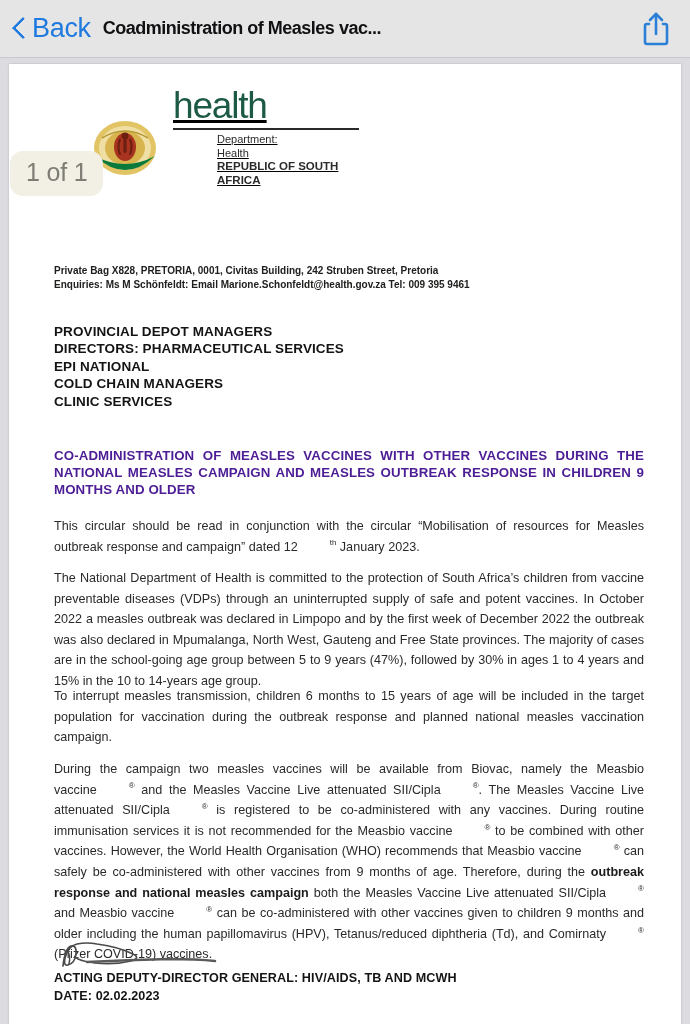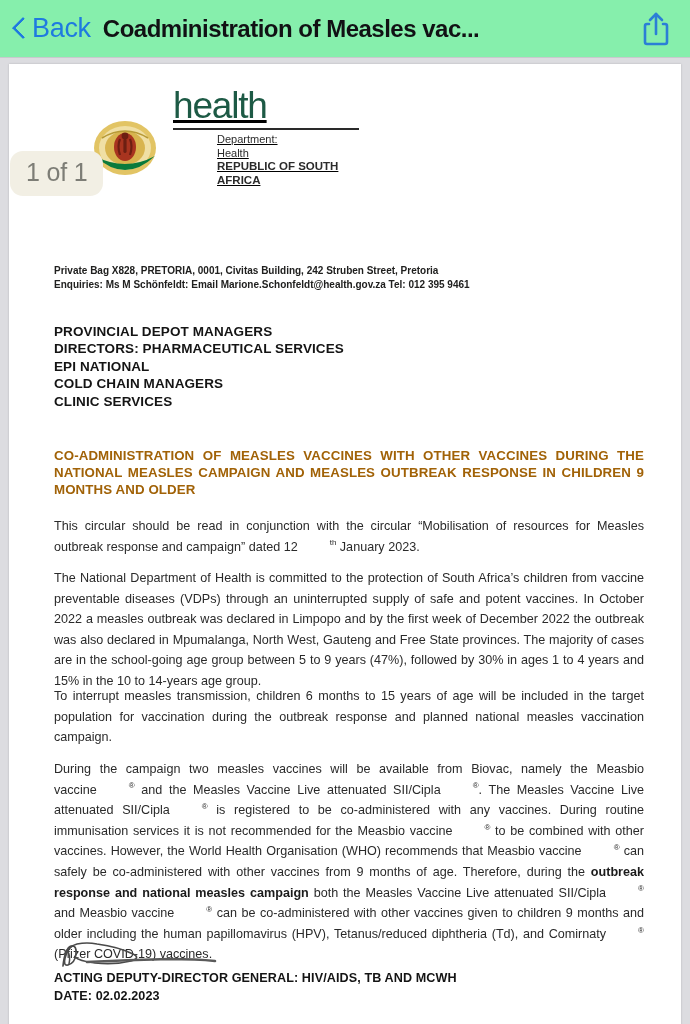--- a/index.html
+++ b/index.html
@@ -9,21 +9,21 @@
     background: #ffffff;
     font-family: "Liberation Sans", sans-serif;
     -webkit-font-smoothing: antialiased;
   }
 
   
   .navbar {
     position: relative;
     height: 58px;
     width: 690px;
-    background: #86efac;
+    background: #e5e5e5;
     display: flex;
     align-items: center;
     padding: 0 14px 0 10px;
     border-bottom: 1px solid #c9c9cd;
   }
   .nav-back {
     display: flex;
     align-items: center;
     flex: 0 0 auto;
     cursor: pointer;
@@ -45,21 +45,21 @@
     border-radius: 1px;
   }
   .back-label {
     font-size: 27px;
     color: #1f7ae0;
     letter-spacing: -0.3px;
     line-height: 1;
   }
   .nav-title {
     flex: 1 1 auto;
-    font-size: 24px;
+    font-size: 18px;
     font-weight: bold;
     color: #111114;
     letter-spacing: -0.5px;
     margin-left: 12px;
     white-space: nowrap;
     overflow: hidden;
   }
   .share-btn {
     flex: 0 0 auto;
     width: 40px; height: 44px;
@@ -160,21 +160,21 @@
     letter-spacing: 0.1px;
   }
 
   
   .doc-title {
     position: absolute;
     left: 45px; top: 383px;
     width: 590px;
     font-size: 13.3px;
     font-weight: bold;
-    color: #a16207;
+    color: #4c1d95;
     line-height: 17px;
     text-align: justify;
     letter-spacing: 0.1px;
   }
   .body-text {
     position: absolute;
     left: 45px;
     width: 590px;
     font-size: 12.6px;
     color: #2a2a2a;
@@ -251,21 +251,21 @@
         <div class="brand-sub">
           <div>Department:</div>
           <div>Health</div>
           <div><b>REPUBLIC OF SOUTH AFRICA</b></div>
         </div>
       </div>
     </div>
 
     <div class="contact">
       <div>Private Bag X828, PRETORIA, 0001, Civitas Building, 242 Struben Street, Pretoria</div>
-      <div>Enquiries: Ms M Schönfeldt: Email Marione.Schonfeldt@health.gov.za Tel: 012 395 9461</div>
+      <div>Enquiries: Ms M Schönfeldt: Email Marione.Schonfeldt@health.gov.za Tel: 009 395 9461</div>
     </div>
 
     <div class="addressees">
       <div>PROVINCIAL DEPOT MANAGERS</div>
       <div>DIRECTORS: PHARMACEUTICAL SERVICES</div>
       <div>EPI NATIONAL</div>
       <div>COLD CHAIN MANAGERS</div>
       <div>CLINIC SERVICES</div>
     </div>
 

